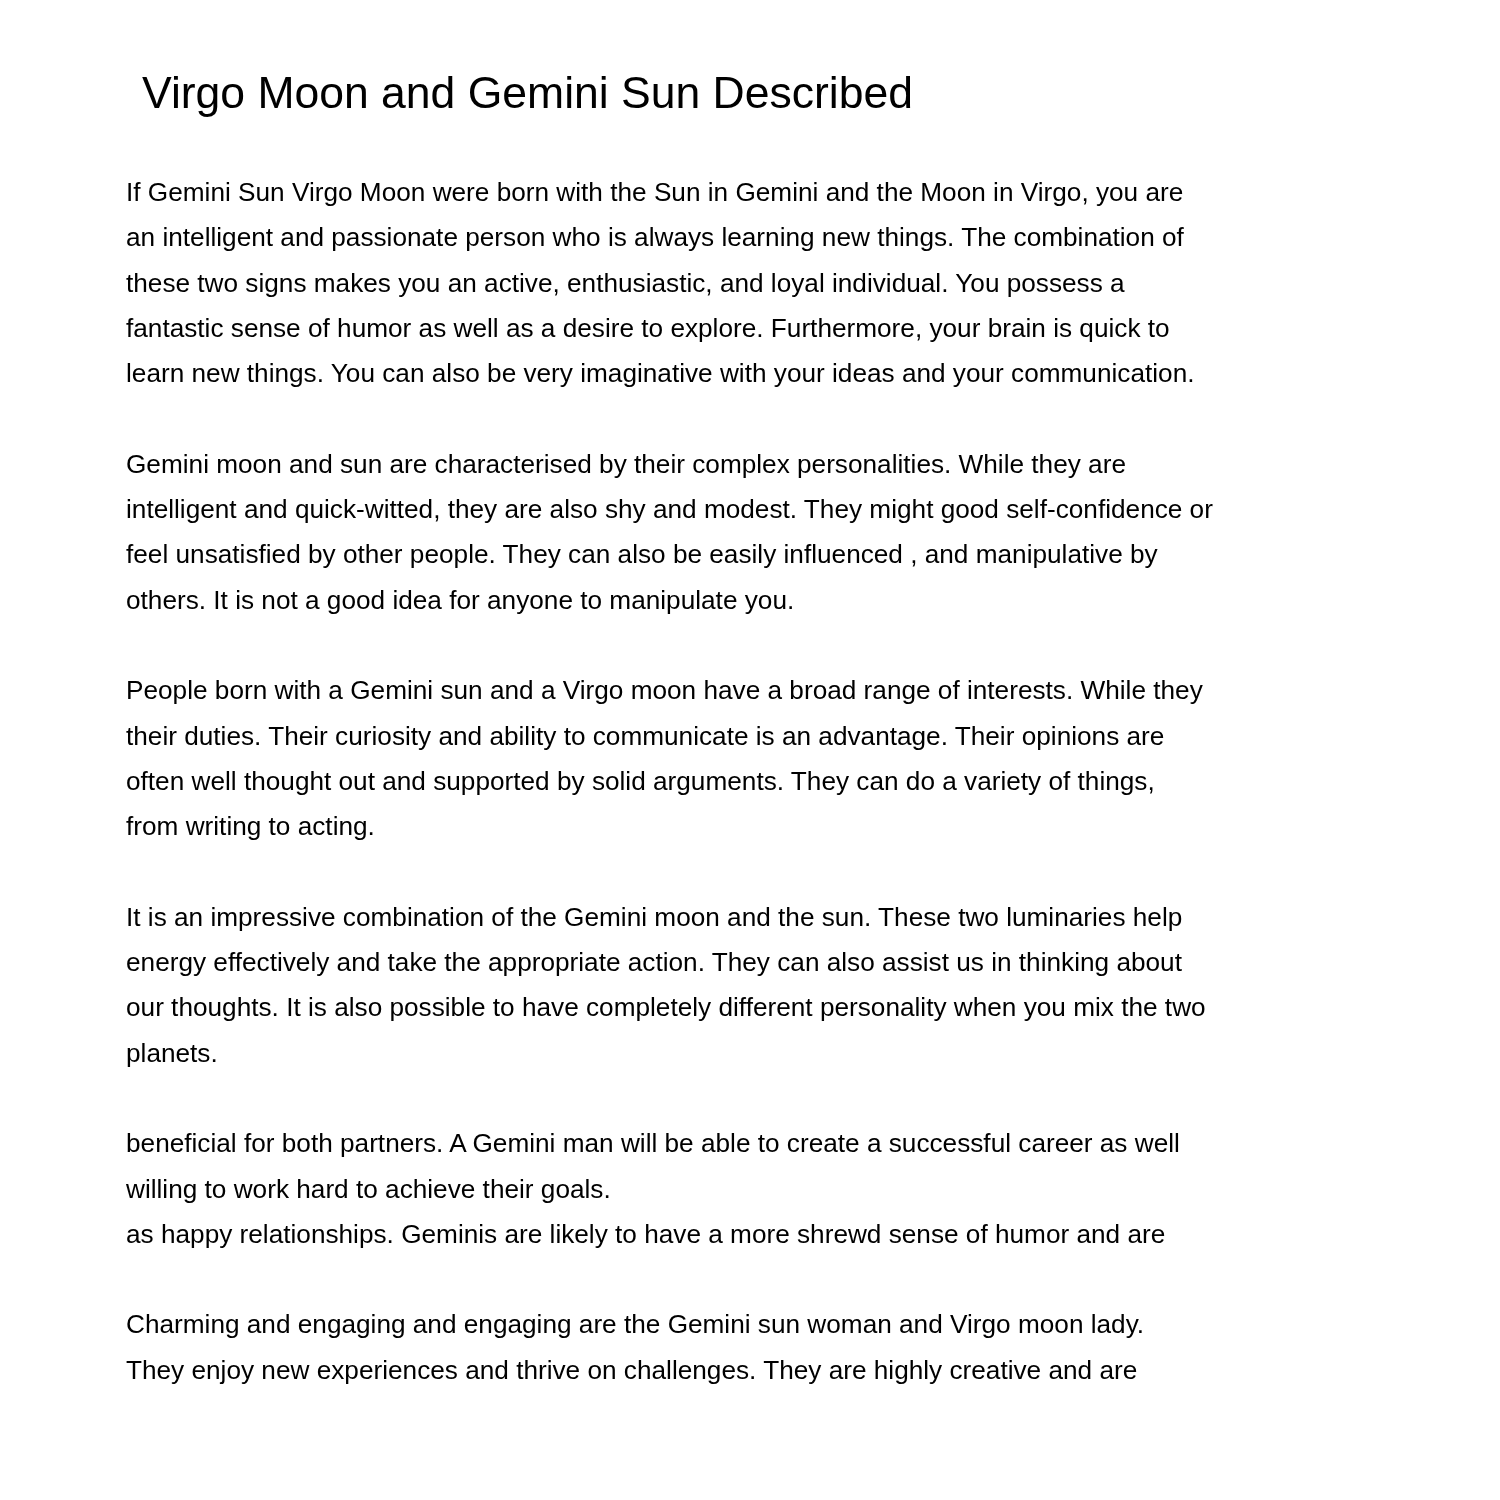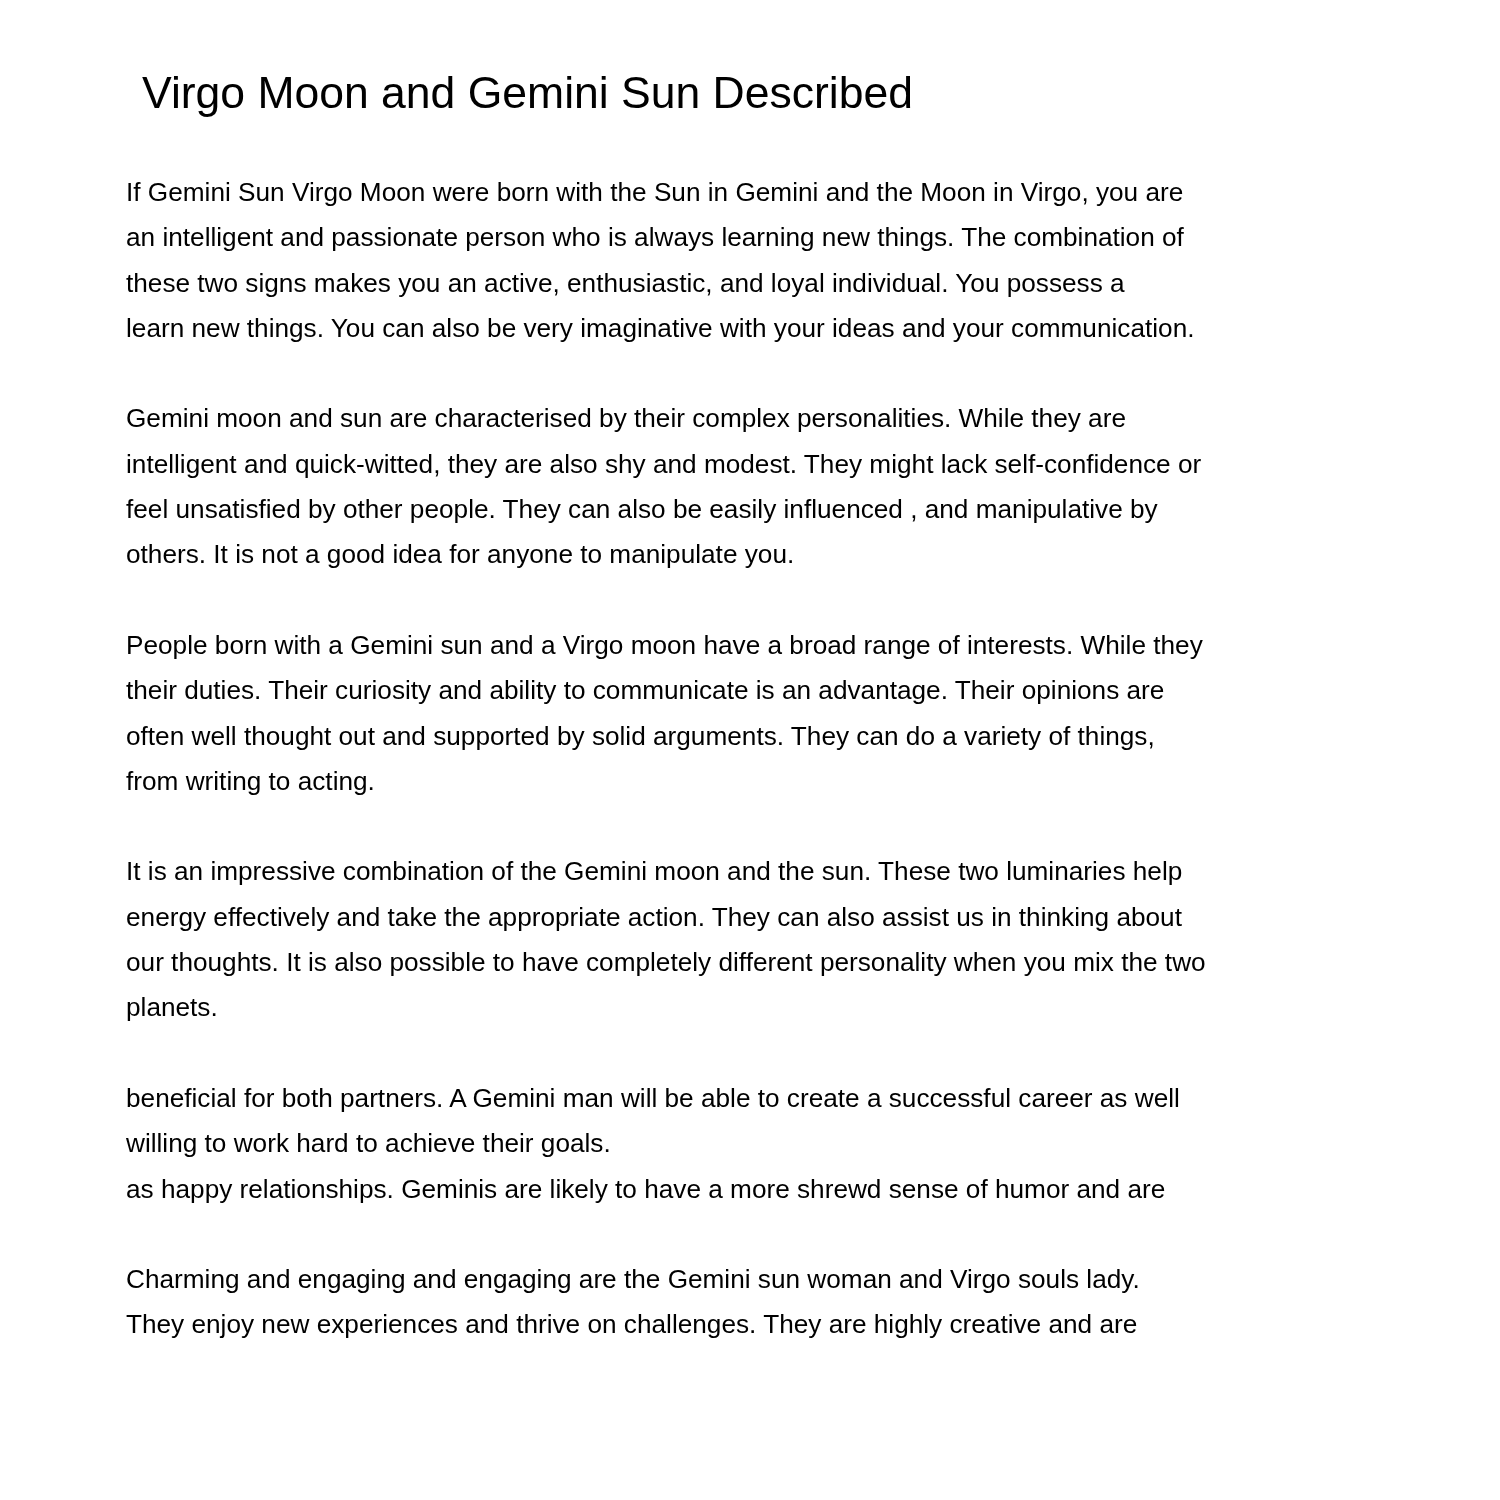--- a/index.html
+++ b/index.html
@@ -53,26 +53,27 @@
 
 <div class="page">
   <h1 class="doc-title">Virgo Moon and Gemini Sun Described</h1>
 
   <div class="body-text">
 
     <p class="para">
       <span class="line">If Gemini Sun Virgo Moon were born with the Sun in Gemini and the Moon in Virgo, you are</span>
       <span class="line">an intelligent and passionate person who is always learning new things. The combination of</span>
       <span class="line">these two signs makes you an active, enthusiastic, and loyal individual. You possess a</span>
+      <span class="line">fantastic sense of humor as well as a desire to explore. Furthermore, your brain is quick to</span>
       <span class="line">learn new things. You can also be very imaginative with your ideas and your communication.</span>
     </p>
 
     <p class="para">
       <span class="line">Gemini moon and sun are characterised by their complex personalities. While they are</span>
-      <span class="line">intelligent and quick-witted, they are also shy and modest. They might lack self-confidence or</span>
+      <span class="line">intelligent and quick-witted, they are also shy and modest. They might good self-confidence or</span>
       <span class="line">feel unsatisfied by other people. They can also be easily influenced , and manipulative by</span>
       <span class="line">others. It is not a good idea for anyone to manipulate you.</span>
     </p>
 
     <p class="para">
       <span class="line">People born with a Gemini sun and a Virgo moon have a broad range of interests. While they</span>
       <span class="line">their duties. Their curiosity and ability to communicate is an advantage. Their opinions are</span>
       <span class="line">often well thought out and supported by solid arguments. They can do a variety of things,</span>
       <span class="line">from writing to acting.</span>
     </p>
@@ -84,18 +85,18 @@
       <span class="line">planets.</span>
     </p>
 
     <p class="para">
       <span class="line">beneficial for both partners. A Gemini man will be able to create a successful career as well</span>
       <span class="line">willing to work hard to achieve their goals.</span>
       <span class="line">as happy relationships. Geminis are likely to have a more shrewd sense of humor and are</span>
     </p>
 
     <p class="para">
-      <span class="line">Charming and engaging and engaging are the Gemini sun woman and Virgo souls lady.</span>
+      <span class="line">Charming and engaging and engaging are the Gemini sun woman and Virgo moon lady.</span>
       <span class="line">They enjoy new experiences and thrive on challenges. They are highly creative and are</span>
     </p>
 
   </div>
 </div>
 
 </body></html>

